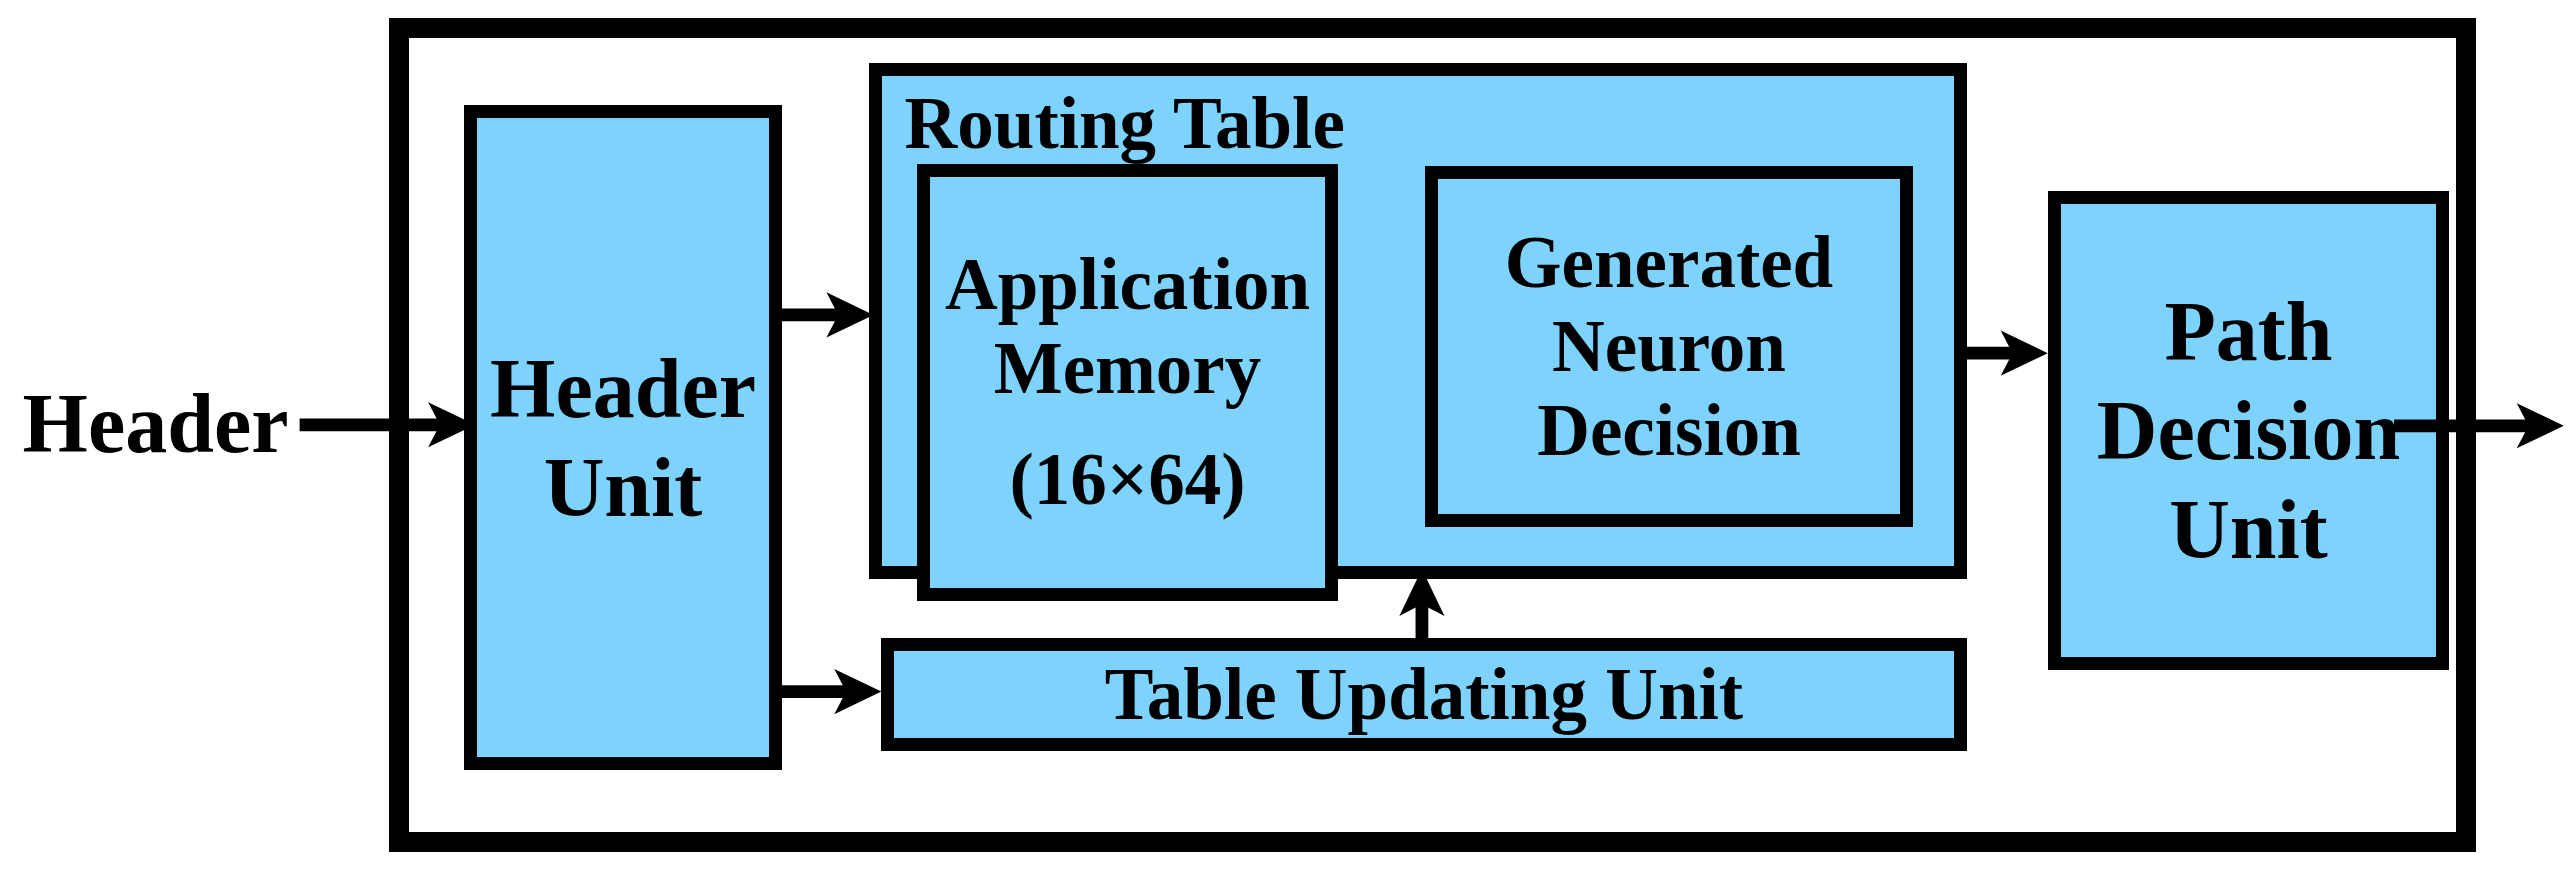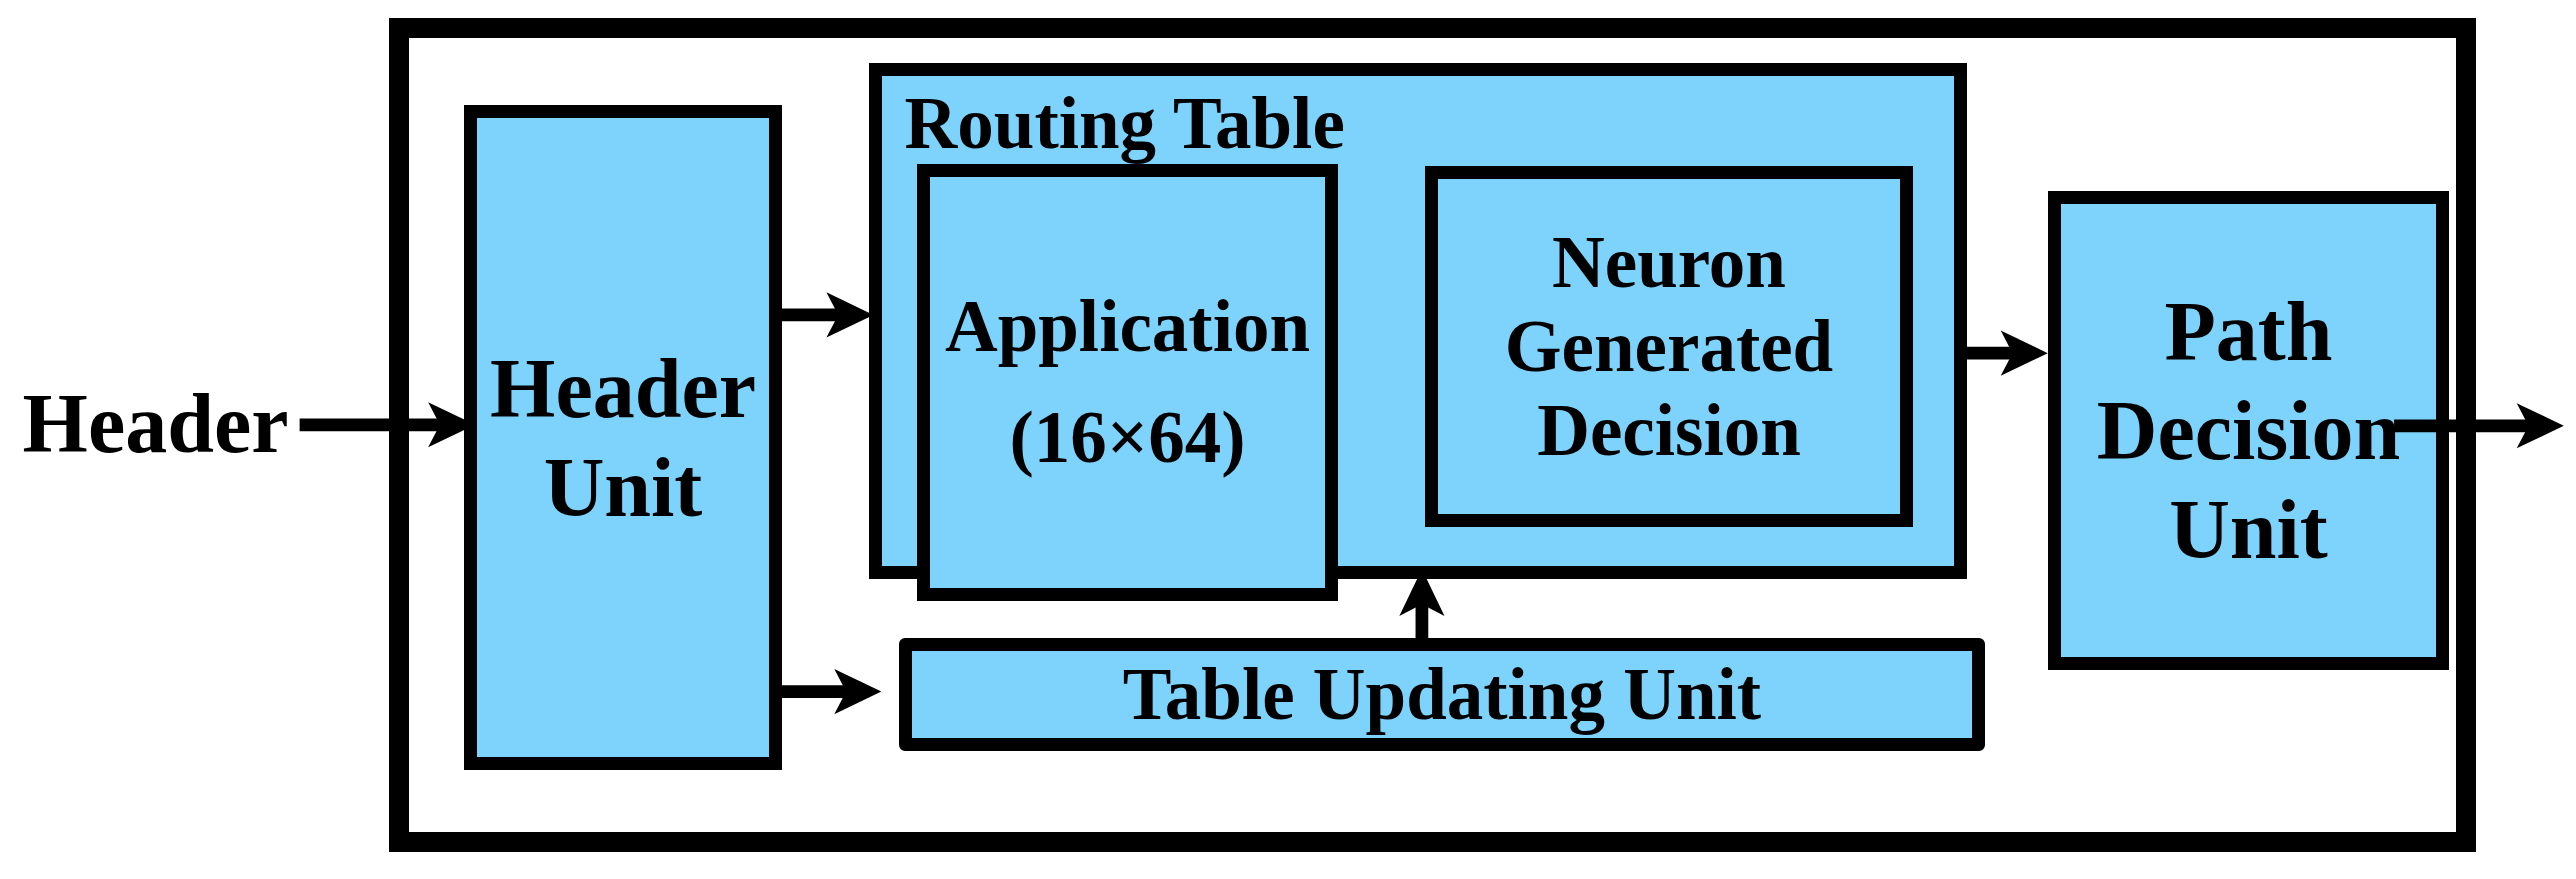--- a/index.html
+++ b/index.html
@@ -41,21 +41,21 @@
   .hpu-box { left: 464px; top: 105px; width: 318px; height: 665px; }
   .rt-box  { left: 869px; top: 63px;  width: 1098px; height: 516px; display: block; }
   .rt-label {
     position: absolute;
     left: 22.6px; top: 5.9px;
     white-space: nowrap;
   }
   .am-box  { left: 35px;  top: 88px; width: 421px; height: 437px; }
   .gnd-box { left: 543px; top: 90px; width: 488px; height: 361px; }
   .am-size-line { margin-top: 27px; }
-  .tuu-box { left: 899px; top: 638px; width: 1086px; height: 113px; border-radius: 6px; }
+  .tuu-box { left: 881px; top: 638px; width: 1086px; height: 113px; }
   .pdu-box { left: 2048px; top: 191px; width: 401px; height: 479px; }
 
   .arrows-layer {
     position: absolute;
     left: 0; top: 0;
     pointer-events: none;
   }
   .arrow-stroke { stroke: #000000; stroke-width: 13px; }
   .arrow-head { fill: #000000; stroke: none; }
 </style>
@@ -71,26 +71,27 @@
   <div class="box hpu-box text-lg">
     <div>Header</div>
     <div>Unit</div>
   </div>
 
   <div class="box rt-box">
     <div class="rt-label text-sm">Routing Table</div>
 
     <div class="box am-box text-sm">
       <div>Application</div>
+      <div>Memory</div>
       <div class="am-size-line">(16×64)</div>
     </div>
 
     <div class="box gnd-box text-sm">
+      <div>Generated</div>
       <div>Neuron</div>
-      <div>Generated</div>
       <div>Decision</div>
     </div>
   </div>
 
   <div class="box tuu-box text-sm">
     <div>Table Updating Unit</div>
   </div>
 
   <div class="box pdu-box text-lg">
     <div>Path</div>

